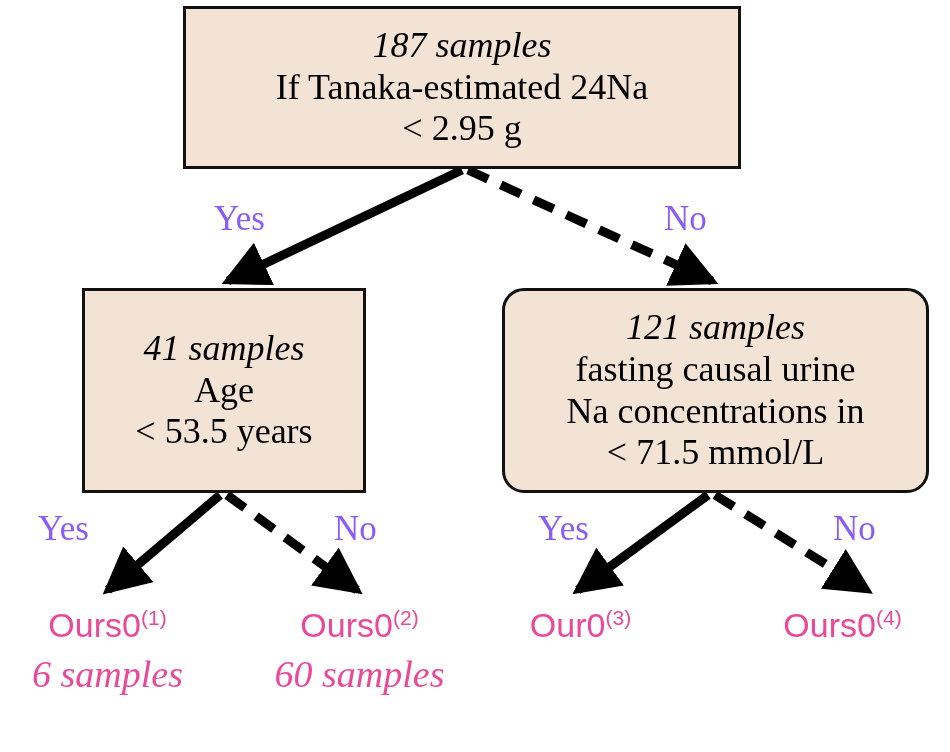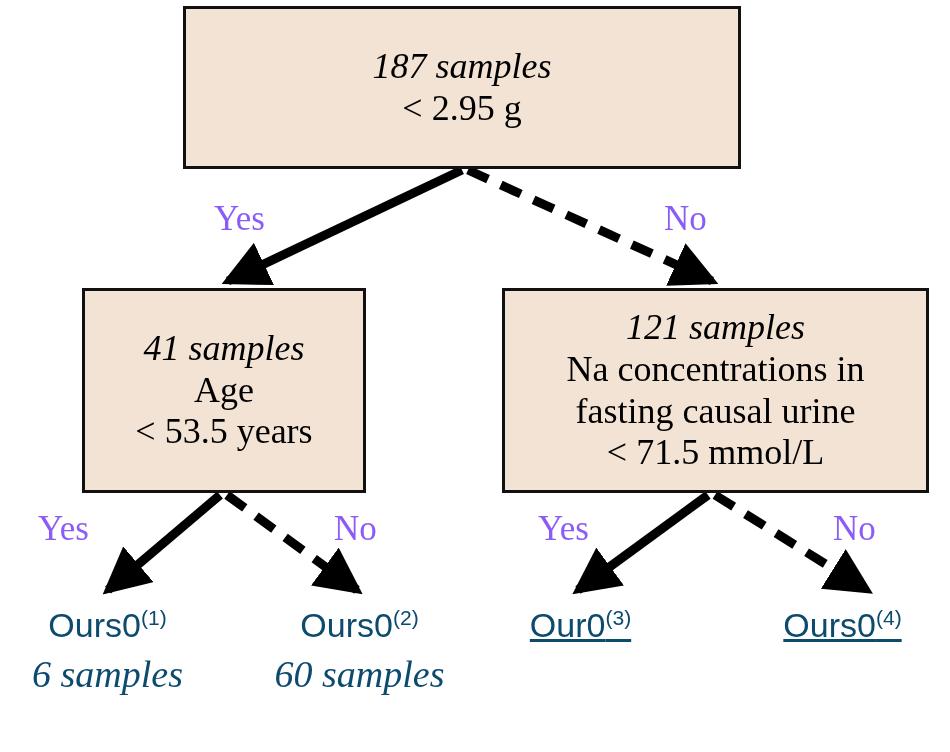--- a/index.html
+++ b/index.html
@@ -41,33 +41,33 @@
     font-size: 36px;
   }
   .node-line {
     font-style: normal;
     font-weight: 400;
     font-size: 36px;
     white-space: nowrap;
   }
   #node-root { left: 183px; top: 6px; width: 558px; height: 163px; }
   #node-left { left: 82px; top: 288px; width: 284px; height: 205px; }
-  #node-right { left: 502px; top: 288px; width: 427px; height: 205px; }
+  #node-right { left: 502px; top: 288px; width: 427px; height: 205px; border-radius: 22px; }
 
   .edge-label {
     position: absolute;
     font-size: 35px;
     color: #8b5cf6;
     white-space: nowrap;
   }
 
   .leaf {
     position: absolute;
     text-align: center;
-    color: #0c4a6e;
+    color: #ec4899;
     white-space: nowrap;
   }
   .leaf-name {
     font-family: "Liberation Sans", "DejaVu Sans", sans-serif;
     font-size: 34px;
     line-height: 1.0;
     display: block;
   }
   .leaf-name sup {
     font-size: 0.62em;
@@ -116,33 +116,34 @@
 
     <line x1="227" y1="495" x2="357" y2="590" stroke="#000000" stroke-width="9" stroke-dasharray="22 14" marker-end="url(#arrow-dashed)"></line>
 
     <line x1="708" y1="495" x2="578" y2="590" stroke="#000000" stroke-width="9" marker-end="url(#arrow-solid)"></line>
 
     <line x1="715" y1="495" x2="867" y2="590" stroke="#000000" stroke-width="9" stroke-dasharray="22 14" marker-end="url(#arrow-dashed)"></line>
   </svg>
 
   <div class="node-box" id="node-root">
     <span class="node-count">187 samples</span>
+    <span class="node-line">If Tanaka-estimated 24Na</span>
     <span class="node-line">&lt; 2.95 g</span>
   </div>
 
   <div class="node-box" id="node-left">
     <span class="node-count">41 samples</span>
     <span class="node-line">Age</span>
     <span class="node-line">&lt; 53.5 years</span>
   </div>
 
   <div class="node-box" id="node-right">
     <span class="node-count">121 samples</span>
+    <span class="node-line">fasting causal urine</span>
     <span class="node-line">Na concentrations in</span>
-    <span class="node-line">fasting causal urine</span>
     <span class="node-line">&lt; 71.5 mmol/L</span>
   </div>
 
   <div class="edge-label" style="left:214px; top:199px;">Yes</div>
   <div class="edge-label" style="left:664px; top:199px;">No</div>
 
   <div class="edge-label" style="left:38px; top:509px;">Yes</div>
   <div class="edge-label" style="left:334px; top:509px;">No</div>
 
   <div class="edge-label" style="left:538px; top:509px;">Yes</div>
@@ -151,22 +152,22 @@
   <div class="leaf" style="left:0px; top:608px; width:215px;">
     <span class="leaf-name"><span>Ours0</span><sup>(1)</sup></span>
     <span class="leaf-count">6 samples</span>
   </div>
 
   <div class="leaf" style="left:252px; top:608px; width:215px;">
     <span class="leaf-name"><span>Ours0</span><sup>(2)</sup></span>
     <span class="leaf-count">60 samples</span>
   </div>
 
-  <div class="leaf" style="left:473px; top:608px; width:215px;text-decoration:underline;">
+  <div class="leaf" style="left:473px; top:608px; width:215px;">
     <span class="leaf-name"><span>Our0</span><sup>(3)</sup></span>
   </div>
 
-  <div class="leaf" style="left:735px; top:608px; width:215px;text-decoration:underline;">
+  <div class="leaf" style="left:735px; top:608px; width:215px;">
     <span class="leaf-name"><span>Ours0</span><sup>(4)</sup></span>
   </div>
 
 
 </div>
 
 </body></html>

